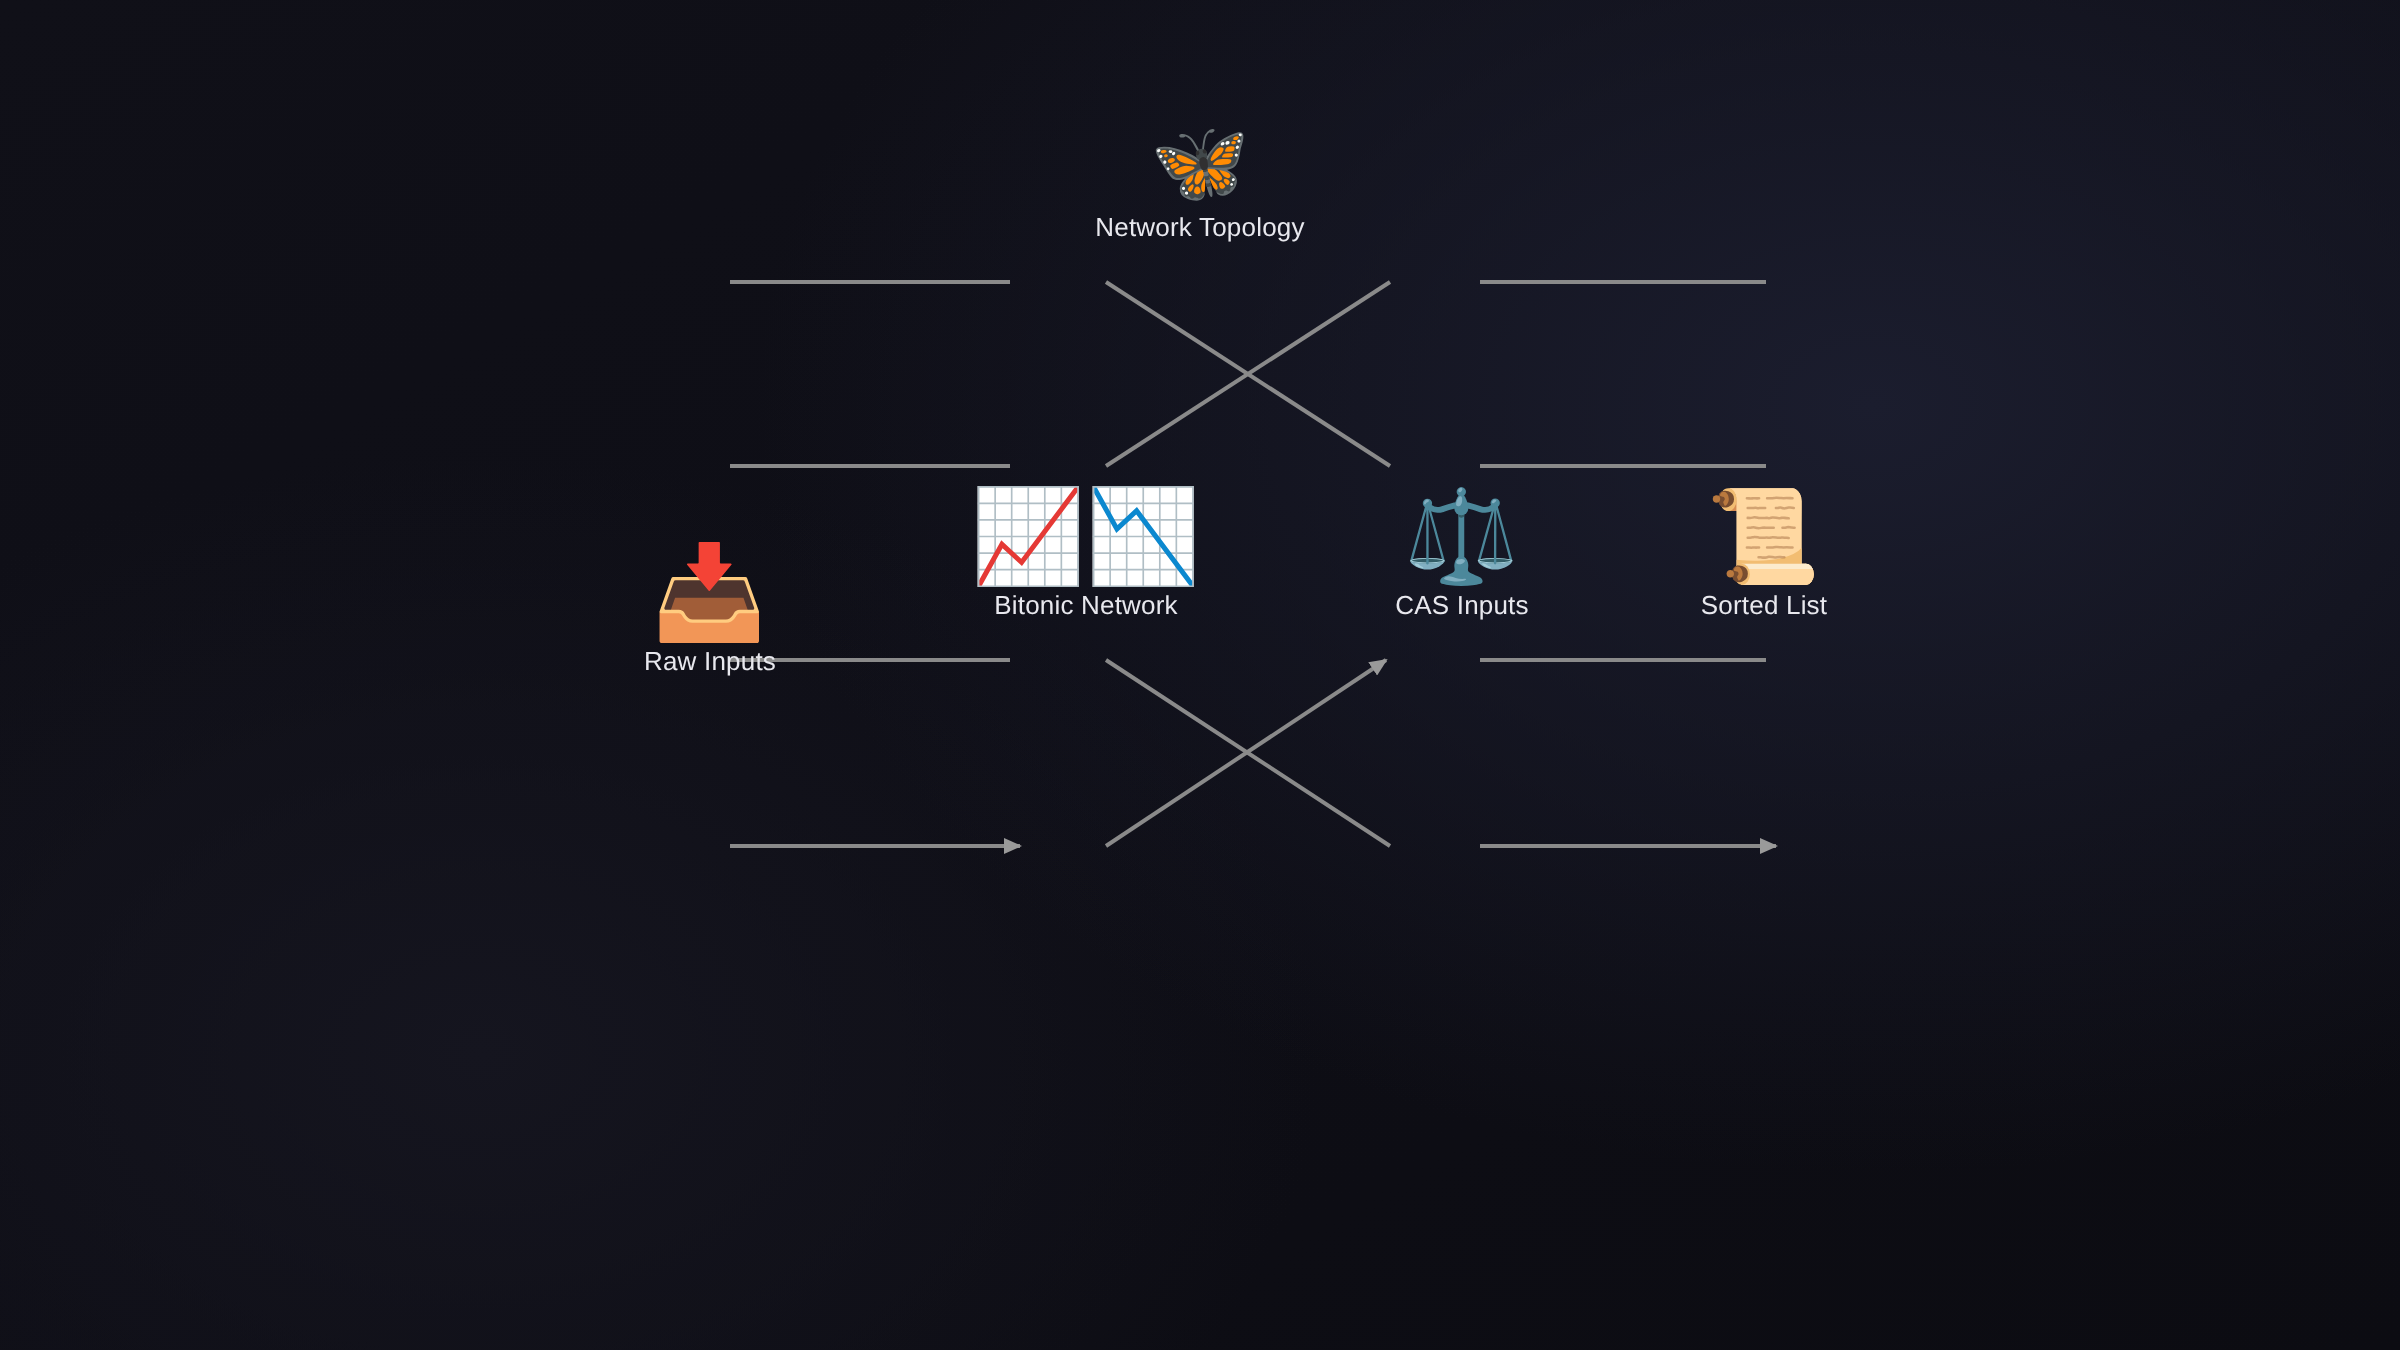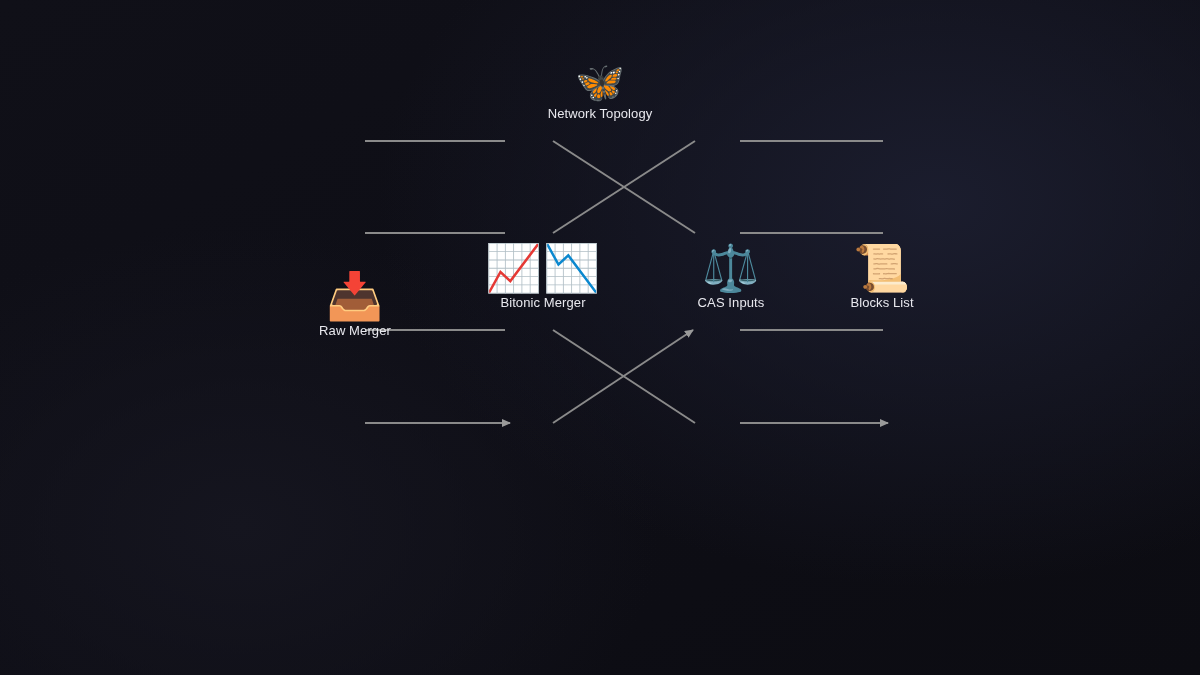--- a/index.html
+++ b/index.html
@@ -87,33 +87,33 @@
       </g>
   </svg>
 
   <div id="node-layer">
       <div class="node" style="left: 600px; top: 62px;">
         <div class="node-icon" style="font-size: 40px; height: 40px;">🦋</div>
         <div class="node-label">Network Topology</div>
       </div>
       <div class="node" style="left: 355px; top: 273px;">
         <div class="node-icon" style="font-size: 46px; height: 46px;">📥</div>
-        <div class="node-label">Raw Merger</div>
+        <div class="node-label">Raw Inputs</div>
       </div>
       <div class="node" style="left: 543px; top: 245px;">
         <div class="node-icon" style="font-size: 46px; height: 46px;">📈📉</div>
-        <div class="node-label">Bitonic Merger</div>
+        <div class="node-label">Bitonic Network</div>
       </div>
       <div class="node" style="left: 731px; top: 245px;">
         <div class="node-icon" style="font-size: 46px; height: 46px;">⚖️</div>
         <div class="node-label">CAS Inputs</div>
       </div>
       <div class="node" style="left: 882px; top: 245px;">
         <div class="node-icon" style="font-size: 46px; height: 46px;">📜</div>
-        <div class="node-label">Blocks List</div>
+        <div class="node-label">Sorted List</div>
       </div>
     </div>
 
   <div id="footer">
 
     
 
     
 
     

